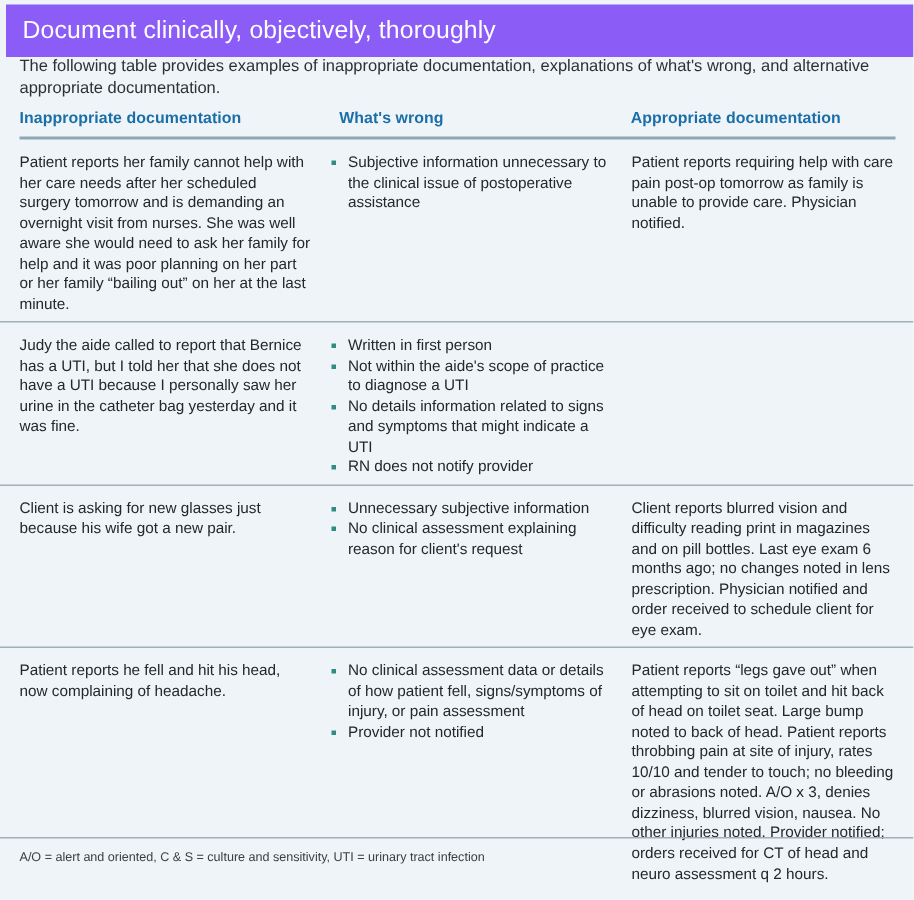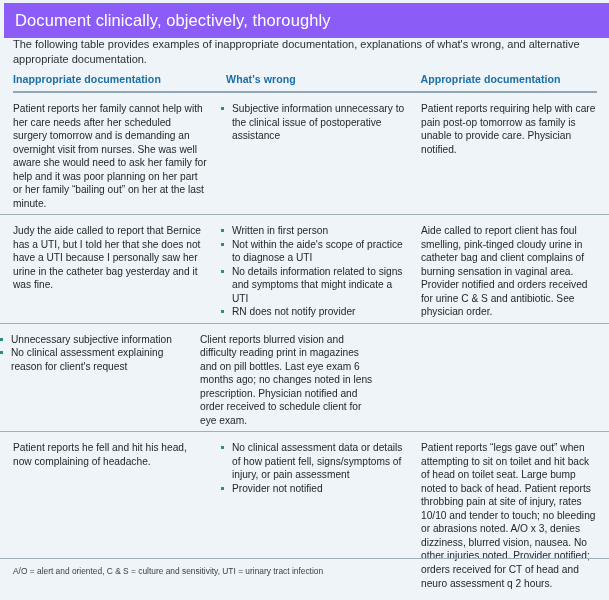--- a/index.html
+++ b/index.html
@@ -187,24 +187,24 @@
     <div class="row row-h2">
       <div class="cell cell-1">Judy the aide called to report that Bernice has a UTI, but I told her that she does not have a UTI because I personally saw her urine in the catheter bag yesterday and it was fine.</div>
       <div class="cell cell-2">
         <ul class="bullets">
           <li>Written in first person</li>
           <li>Not within the aide's scope of practice to diagnose a UTI</li>
           <li>No details information related to signs and symptoms that might indicate a UTI</li>
           <li>RN does not notify provider</li>
         </ul>
       </div>
-      <div class="cell cell-3">Aide called to report client has foul smelling, pink-tinged cloudy urine in catheter bag and client complains of burning sensation in vaginal area. Provider notified and orders received for urine C &amp; S and antibiotic. See physician order.</div>
     </div>
 
     <div class="row row-h3">
+      <div class="cell cell-1">Client is asking for new glasses just because his wife got a new pair.</div>
       <div class="cell cell-2">
         <ul class="bullets">
           <li>Unnecessary subjective information</li>
           <li>No clinical assessment explaining reason for client's request</li>
         </ul>
       </div>
       <div class="cell cell-3">Client reports blurred vision and difficulty reading print in magazines and on pill bottles. Last eye exam 6 months ago; no changes noted in lens prescription. Physician notified and order received to schedule client for eye exam.</div>
     </div>
 
     <div class="row row-h4">

